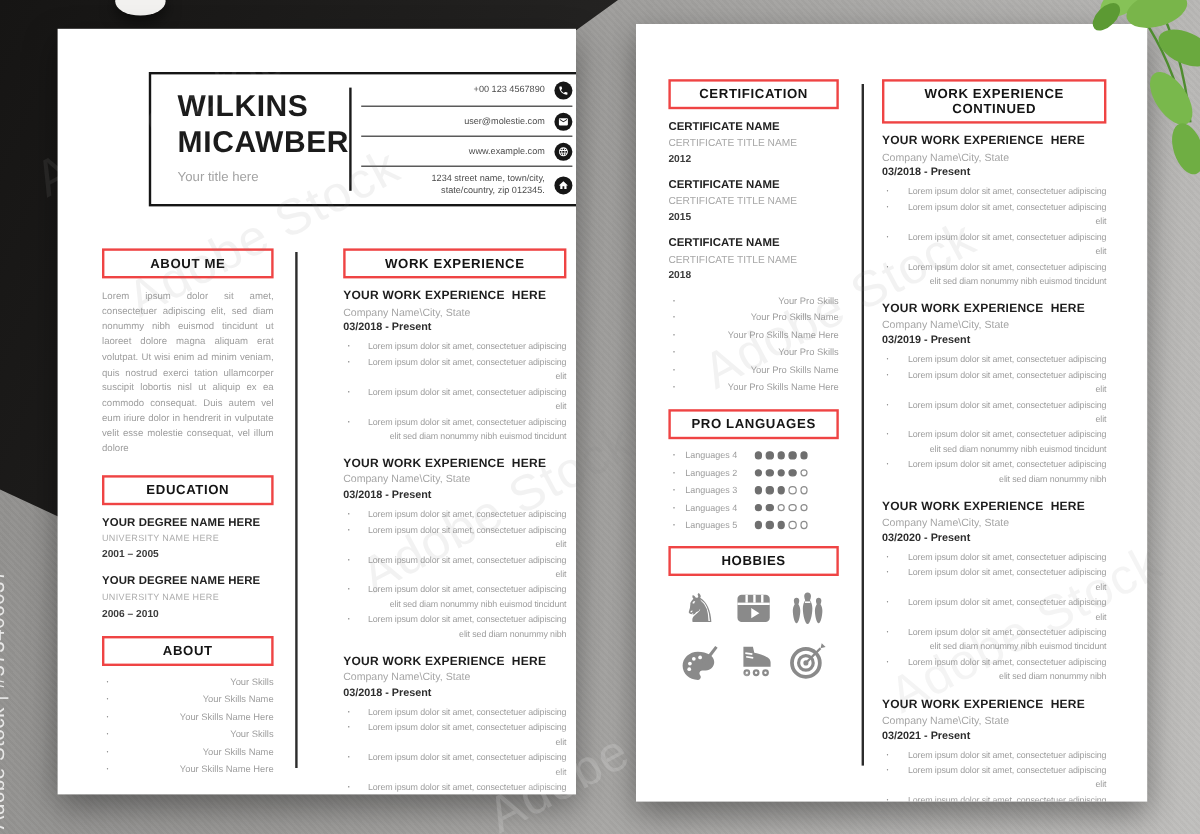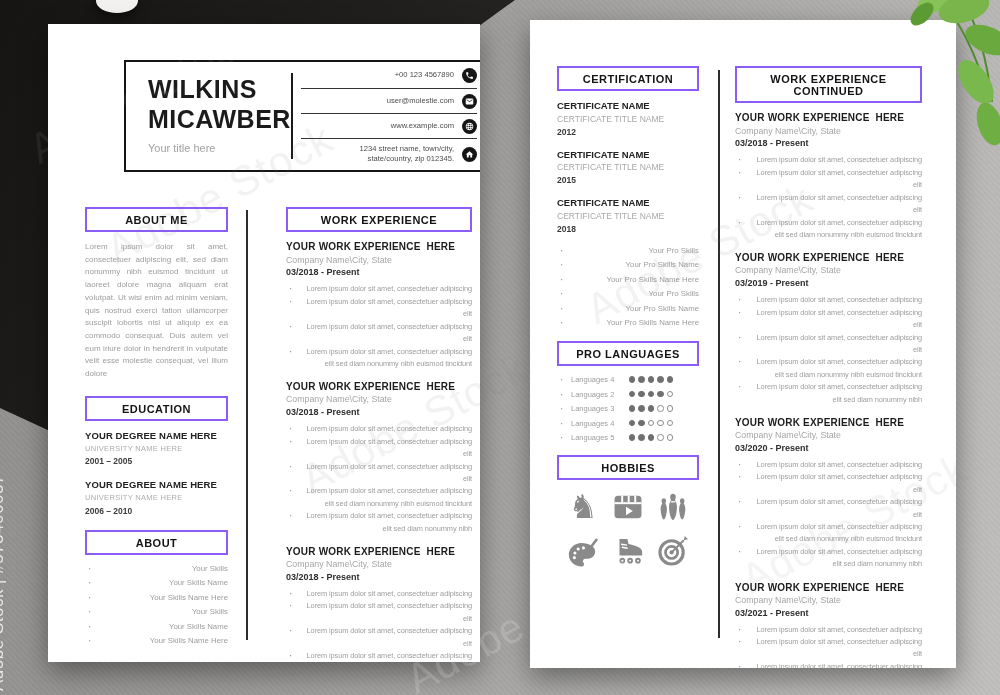--- a/index.html
+++ b/index.html
@@ -37,21 +37,21 @@
 
   
   .col { position:absolute; }
   .p1-left  { left:37px;  top:183px; width:143px; }
   .p1-right { left:214px; top:183px; width:186px;margin-left:24px; }
   .p1-vdiv  { position:absolute; left:198px; top:186px; width:2px; height:430px; background:#2c2c2c; }
   .p2-left  { left:27px;  top:46px; width:142px; }
   .p2-right { left:205px; top:46px; width:187px; }
   .p2-vdiv  { position:absolute; left:188px; top:50px; width:2px; height:568px; background:#2c2c2c; }
 
-  .sec-box { border:2px solid #8b5cf6; text-align:center; font-size:11px; font-weight:700;
+  .sec-box { border:2px solid #ef4444; text-align:center; font-size:11px; font-weight:700;
     letter-spacing:.5px; color:#141414; padding:5px 2px 4px; margin-bottom:9px; }
   .about-text { font-size:8px; line-height:12.7px; color:#9d9d9d; text-align:justify; margin:3px 0 15px; }
 
   .edu-item { margin-bottom:13px; }
   .edu-degree { font-size:9.5px; font-weight:700; color:#222; letter-spacing:.1px; }
   .edu-univ { font-size:7.5px; color:#adadad; letter-spacing:.3px; margin-top:3px; }
   .edu-years { font-size:8.5px; color:#3c3c3c; font-weight:600; margin-top:3.5px; }
   .mt4 { margin-top:4px; }
 
   ul { list-style:none;text-align:right; }

